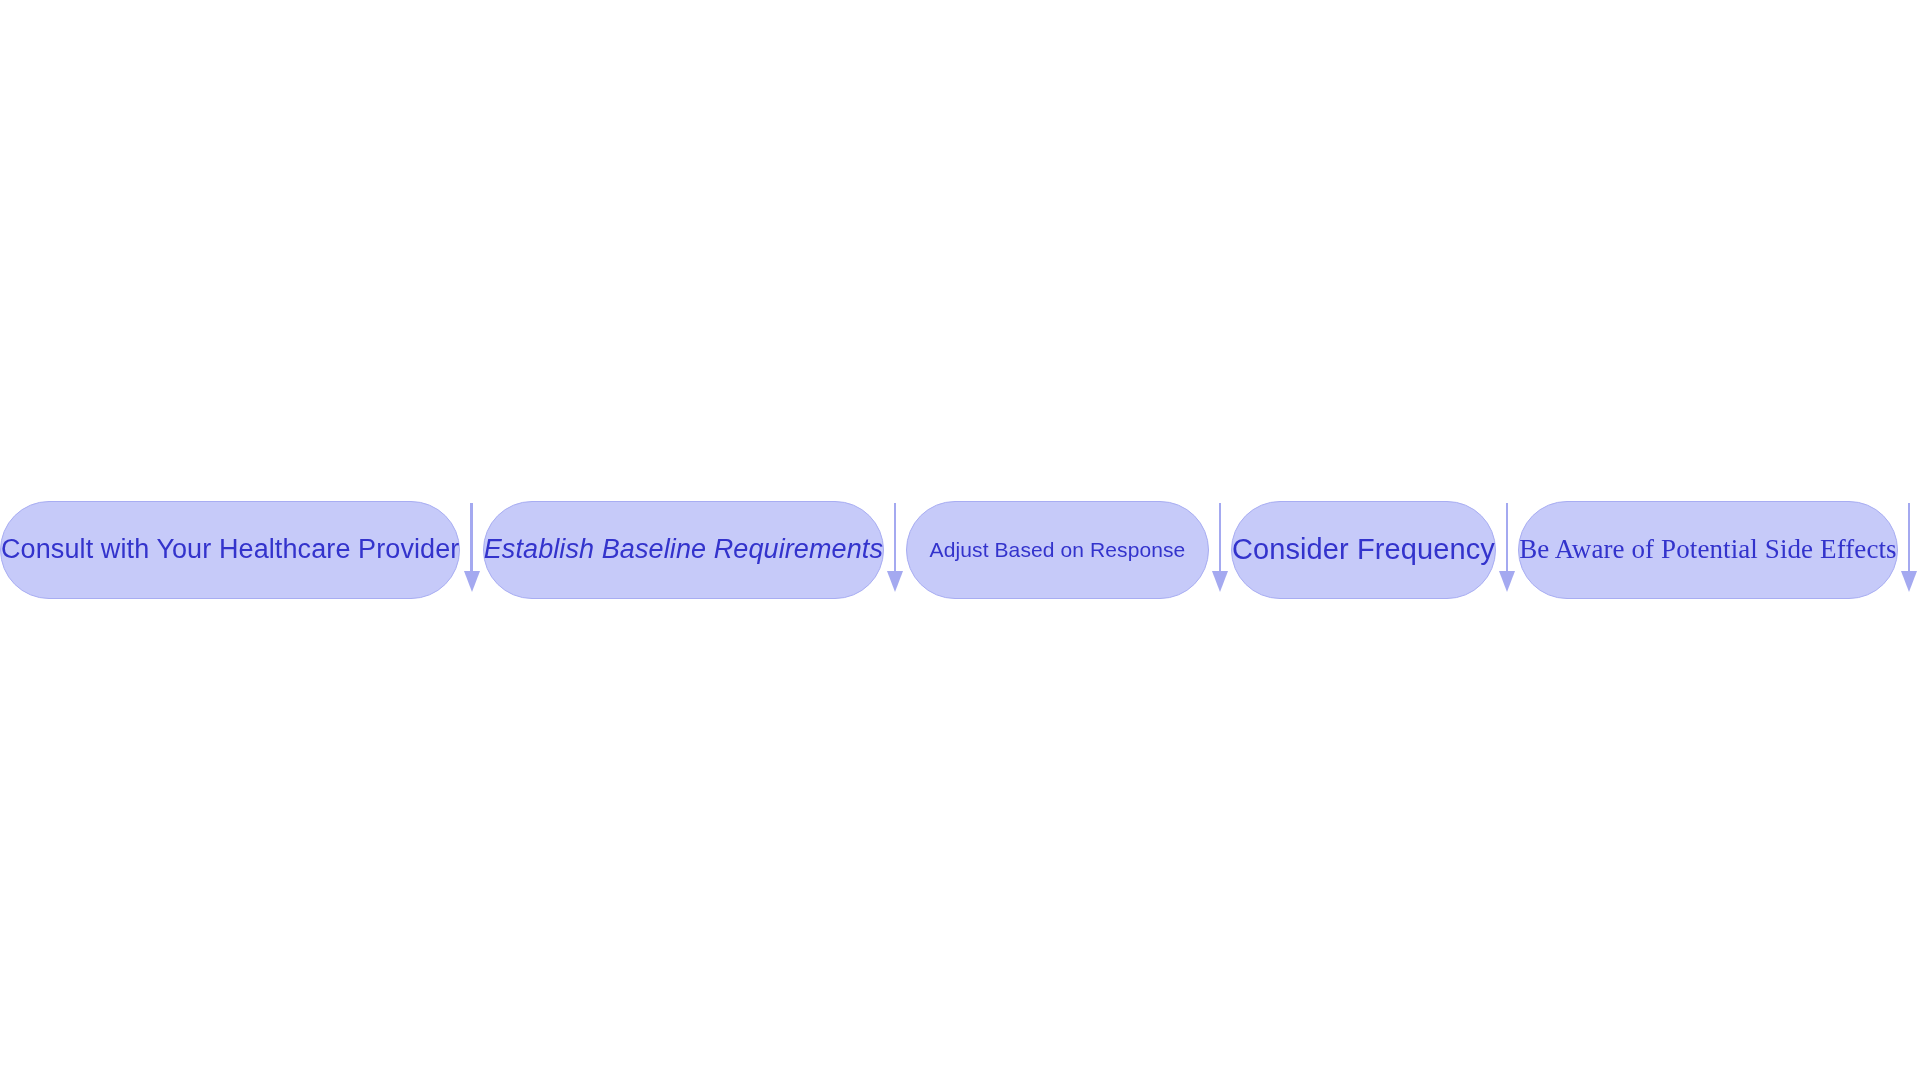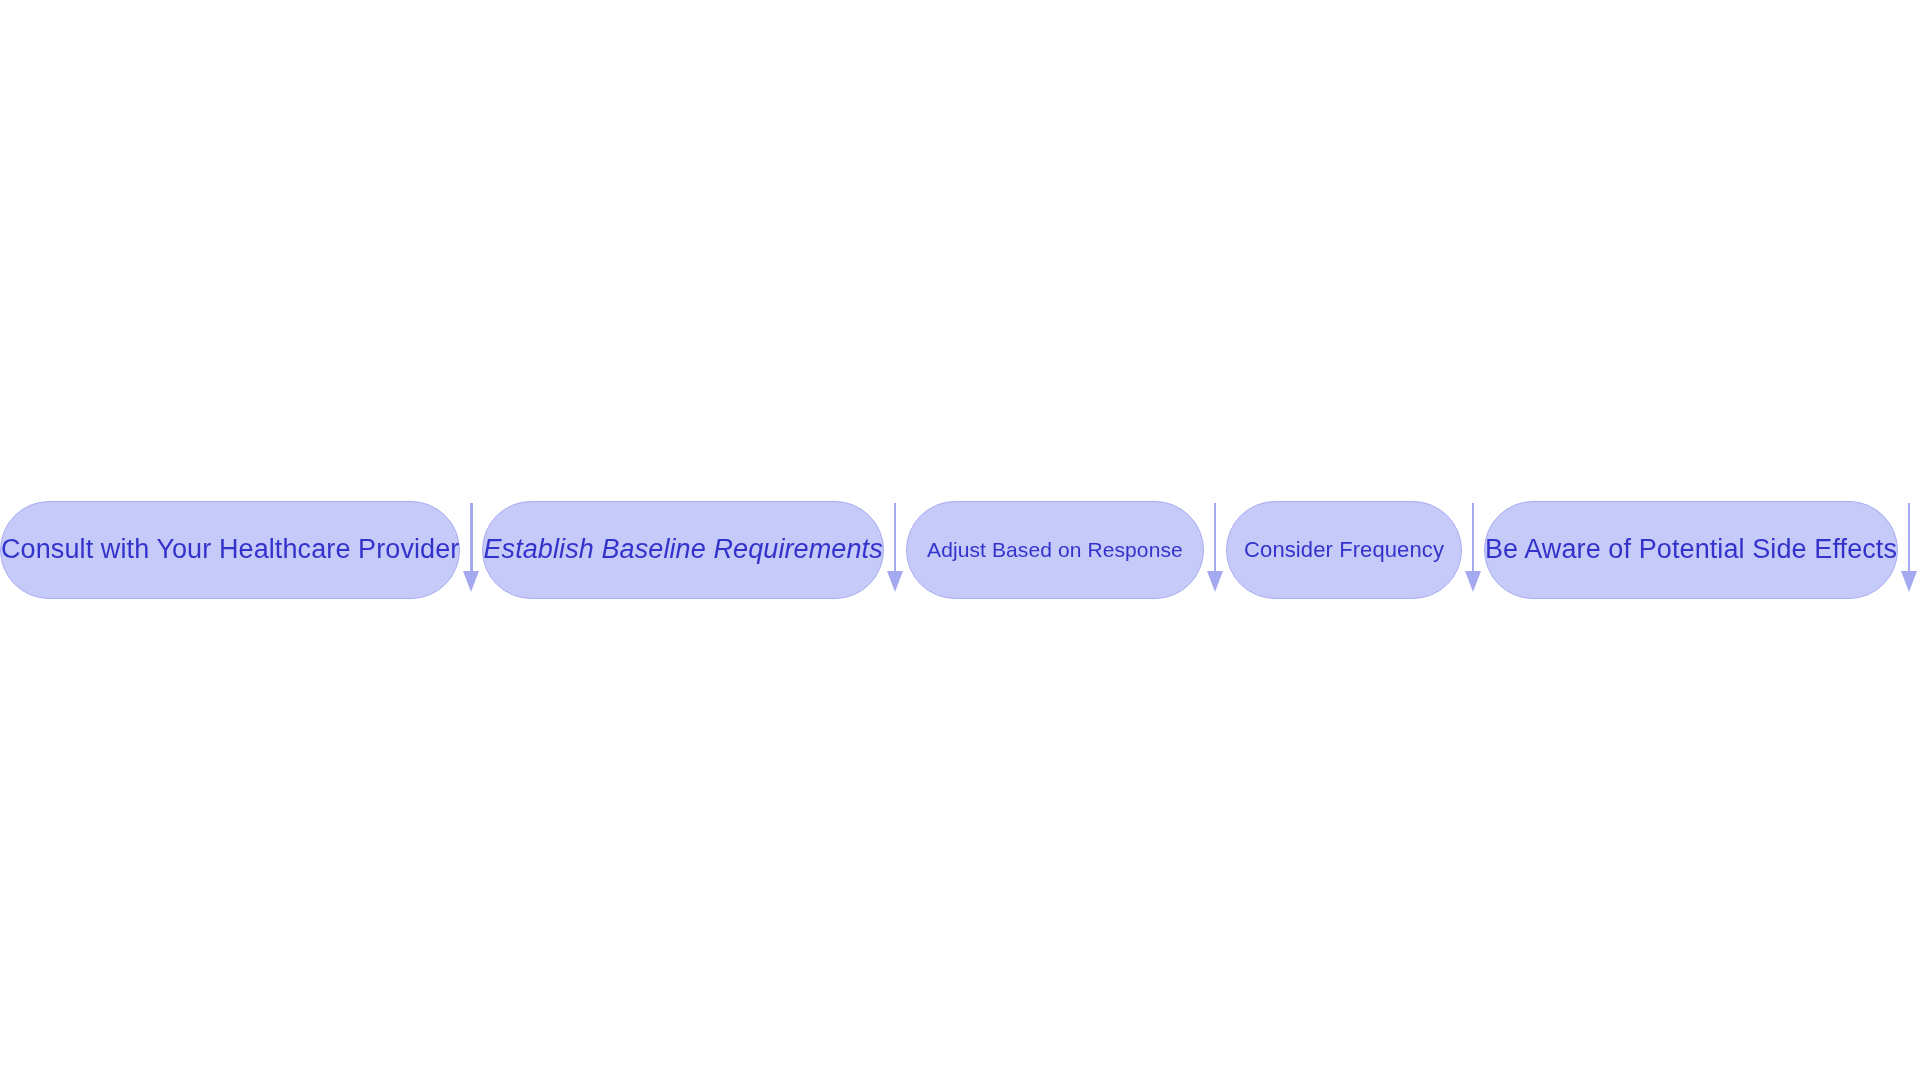--- a/index.html
+++ b/index.html
@@ -53,22 +53,22 @@
 
   .node-label {
     display: block;
     line-height: 1;
   }
 
   
   .node.n0 { width: 512px; height: 98px; font-size: 27px; }
   .node.n1 { width: 450px; height: 98px; font-size: 27px; font-style: italic; }
   .node.n2 { width: 380px; height: 98px; font-size: 21px; }
-  .node.n3 { width: 300px; height: 98px; font-size: 22px; text-align: right; }
-  .node.n4 { width: 462px; height: 98px; font-size: 27px; }
+  .node.n3 { width: 300px; height: 98px; font-size: 29px; text-align: right; }
+  .node.n4 { width: 462px; height: 98px; font-size: 27px; font-family: Liberation Serif, serif; }
   .node.n5 { width: 230px; height: 98px; font-size: 27px; }
 
   .connector {
     position: relative;
     width: 28px;
     height: 93px;
     display: flex;
     justify-content: center;
     align-items: flex-start;
   }

